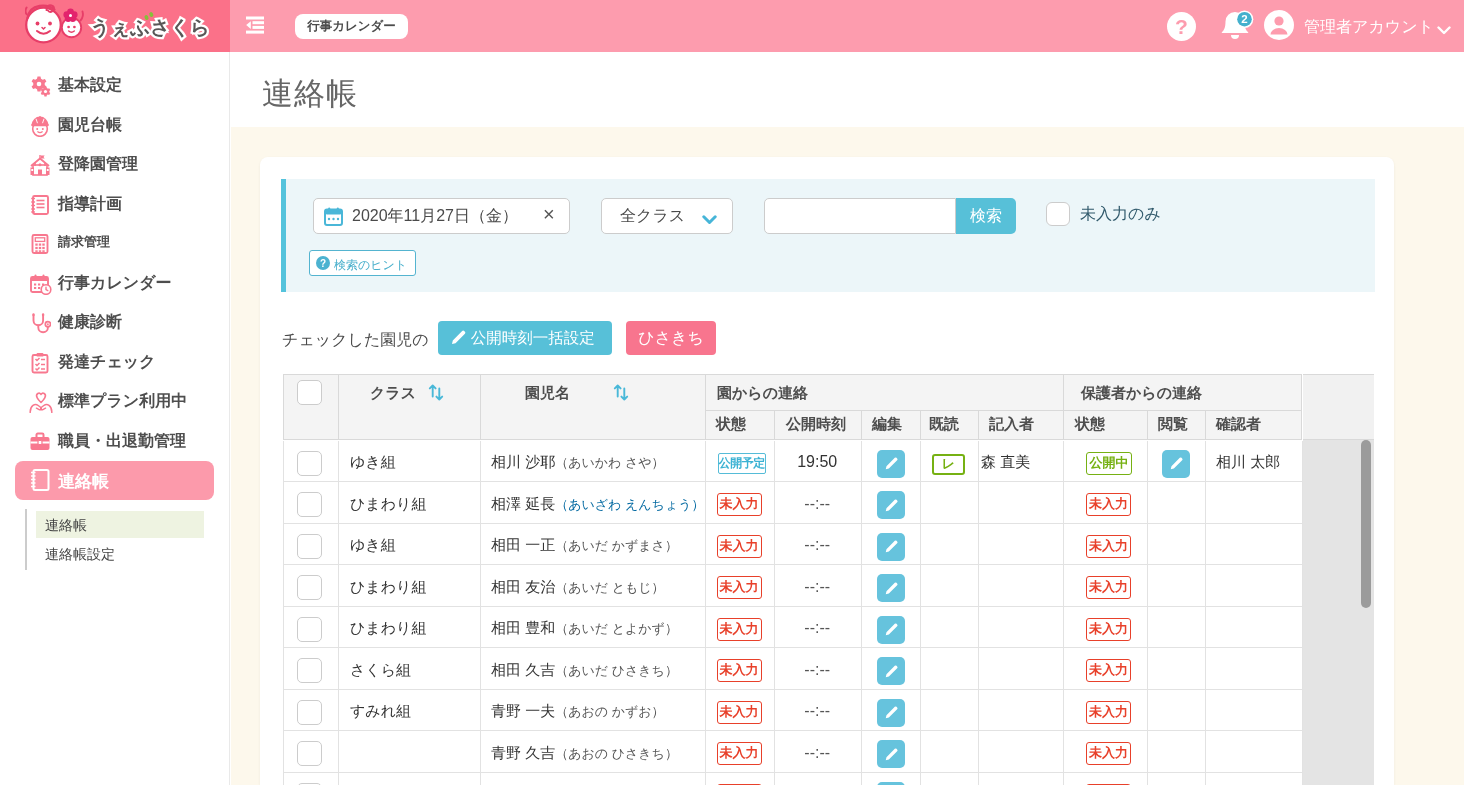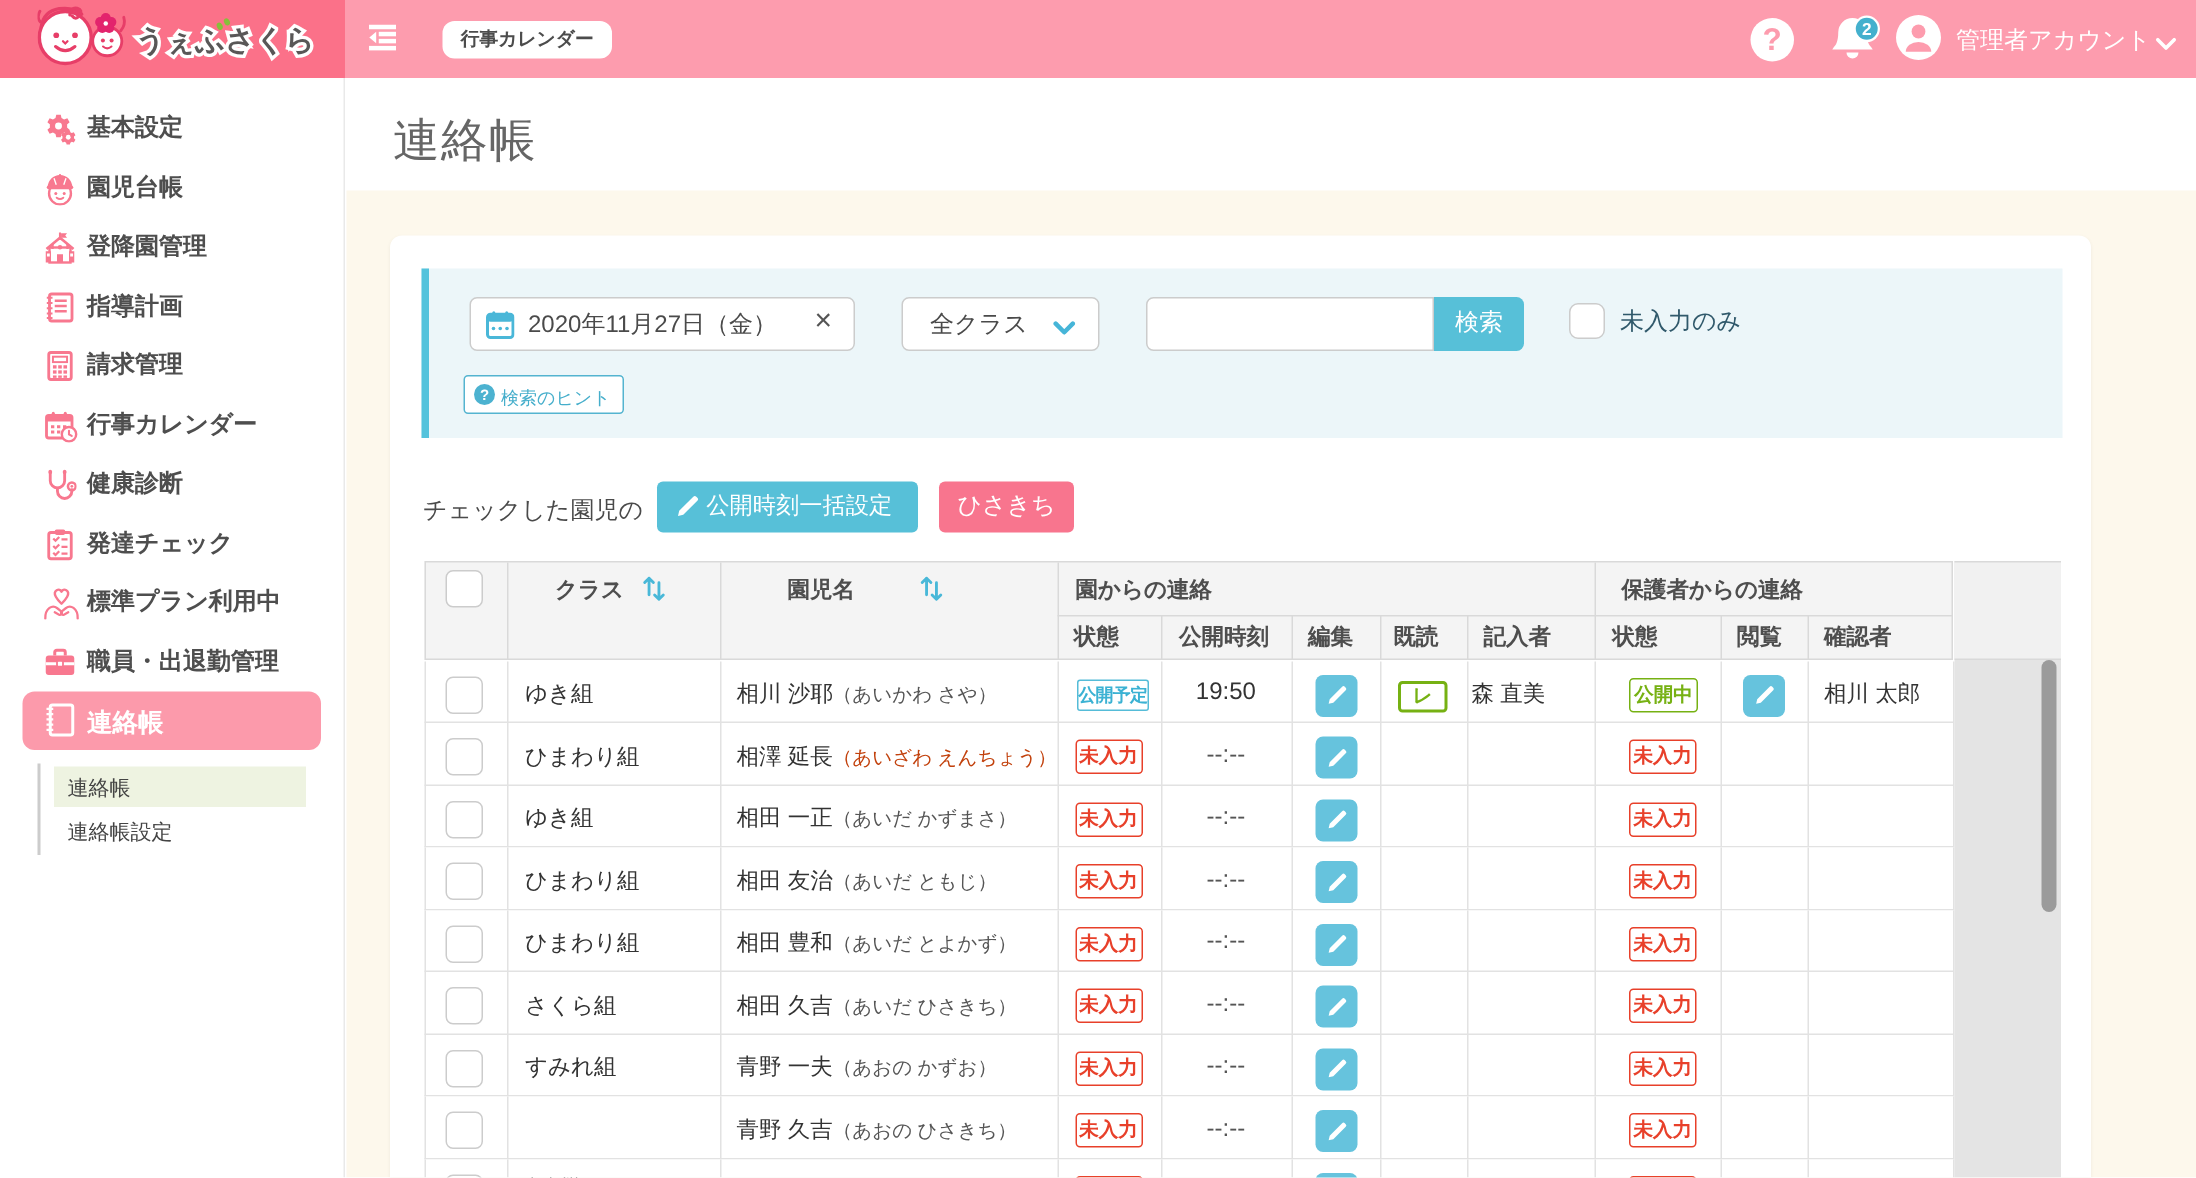--- a/index.html
+++ b/index.html
@@ -121,21 +121,21 @@
         <rect x="9.8" y="10.5" width="2.4" height="2.2"></rect>
         <rect x="13.3" y="10.5" width="2.4" height="2.2"></rect>
         <rect x="6.3" y="13.9" width="2.4" height="2.2"></rect>
         <rect x="9.8" y="13.9" width="2.4" height="2.2"></rect>
         <rect x="13.3" y="13.9" width="2.4" height="2.2"></rect>
         <rect x="6.3" y="17.3" width="2.4" height="1.6"></rect>
         <rect x="9.8" y="17.3" width="2.4" height="1.6"></rect>
         <rect x="13.3" y="17.3" width="2.4" height="1.6"></rect>
       </g>
     </svg></div>
-<div class="abs" style="left:58px;top:233.2px;font-size:16px;font-weight:bold;color:#4e4e4e;white-space:nowrap;">請求管理</div>
+<div class="abs" style="left:58px;top:233.2px;font-size:13px;font-weight:bold;color:#4e4e4e;white-space:nowrap;">請求管理</div>
 <div class="abs" style="left:29px;top:272.8px;"><svg width="23" height="22" viewBox="0 0 23 22">
       <rect x="2" y="4" width="17" height="15" rx="1.5" fill="none" stroke="#f8788f" stroke-width="1.9"></rect>
       <rect x="2" y="4" width="17" height="4" fill="#f8788f"></rect>
       <rect x="5.5" y="1.5" width="2" height="4.5" rx="1" fill="#f8788f"></rect>
       <rect x="13.5" y="1.5" width="2" height="4.5" rx="1" fill="#f8788f"></rect>
       <g fill="#f8788f">
         <rect x="5" y="10.5" width="2.2" height="2"></rect>
         <rect x="9" y="10.5" width="2.2" height="2"></rect>
         <rect x="13" y="10.5" width="2.2" height="2"></rect>
         <rect x="5" y="14" width="2.2" height="2"></rect>
@@ -317,21 +317,21 @@
 <div class="abs" style="left:920px;top:482.0px;width:1px;height:41.5px;background:#e2e2e2;"></div>
 <div class="abs" style="left:978px;top:482.0px;width:1px;height:41.5px;background:#e2e2e2;"></div>
 <div class="abs" style="left:1063px;top:482.0px;width:1px;height:41.5px;background:#e2e2e2;"></div>
 <div class="abs" style="left:1147px;top:482.0px;width:1px;height:41.5px;background:#e2e2e2;"></div>
 <div class="abs" style="left:1205px;top:482.0px;width:1px;height:41.5px;background:#e2e2e2;"></div>
 <div class="abs" style="left:282.5px;top:482.0px;width:1px;height:41.5px;background:#e2e2e2;"></div>
 <div class="abs" style="left:1302px;top:482.0px;width:1px;height:41.5px;background:#e2e2e2;"></div>
 <div class="abs" style="left:282.5px;top:522.5px;width:1019.5px;height:1px;background:#e2e2e2;"></div>
 <div class="abs" style="left:297px;top:492.2px;width:25px;height:25px;background:#fff;border:1px solid #ccc;border-radius:5px;"></div>
 <div class="abs" style="left:350px;top:494.8px;font-size:15px;color:#333;white-space:nowrap;">ひまわり組</div>
-<div class="abs" style="left:491px;top:494.8px;font-size:15px;color:#333;white-space:nowrap;">相澤 延長<span style="font-size:13px;color:#c2410c;">（あいざわ えんちょう）</span></div>
+<div class="abs" style="left:491px;top:494.8px;font-size:15px;color:#333;white-space:nowrap;">相澤 延長<span style="font-size:13px;color:#0369a1;">（あいざわ えんちょう）</span></div>
 <div class="abs" style="left:716.5px;top:493.2px;width:45px;height:23px;border:1.5px solid #e8402a;border-radius:3px;color:#e8402a;font-size:13px;font-weight:bold;text-align:center;line-height:20px;background:#fff;">未入力</div>
 <div class="abs" style="left:774px;top:494.8px;width:86.5px;text-align:center;font-size:16px;color:#555;">--:--</div>
 <div class="abs" style="left:877px;top:491.2px;">
     <div style="width:28px;height:28px;background:#66c3dd;border-radius:5px;display:flex;align-items:center;justify-content:center;">
       <svg width="15" height="15" viewBox="0 0 17 17">
         <path d="M2 15 L2.8 11.5 L12.2 2.1 A1.4 1.4 0 0 1 14.2 2.1 L14.9 2.8 A1.4 1.4 0 0 1 14.9 4.8 L5.5 14.2 Z" fill="#fff"></path>
       </svg>
     </div>
   </div>
 <div class="abs" style="left:1086px;top:493.2px;width:45px;height:23px;border:1.5px solid #e8402a;border-radius:3px;color:#e8402a;font-size:13px;font-weight:bold;text-align:center;line-height:20px;background:#fff;">未入力</div>

